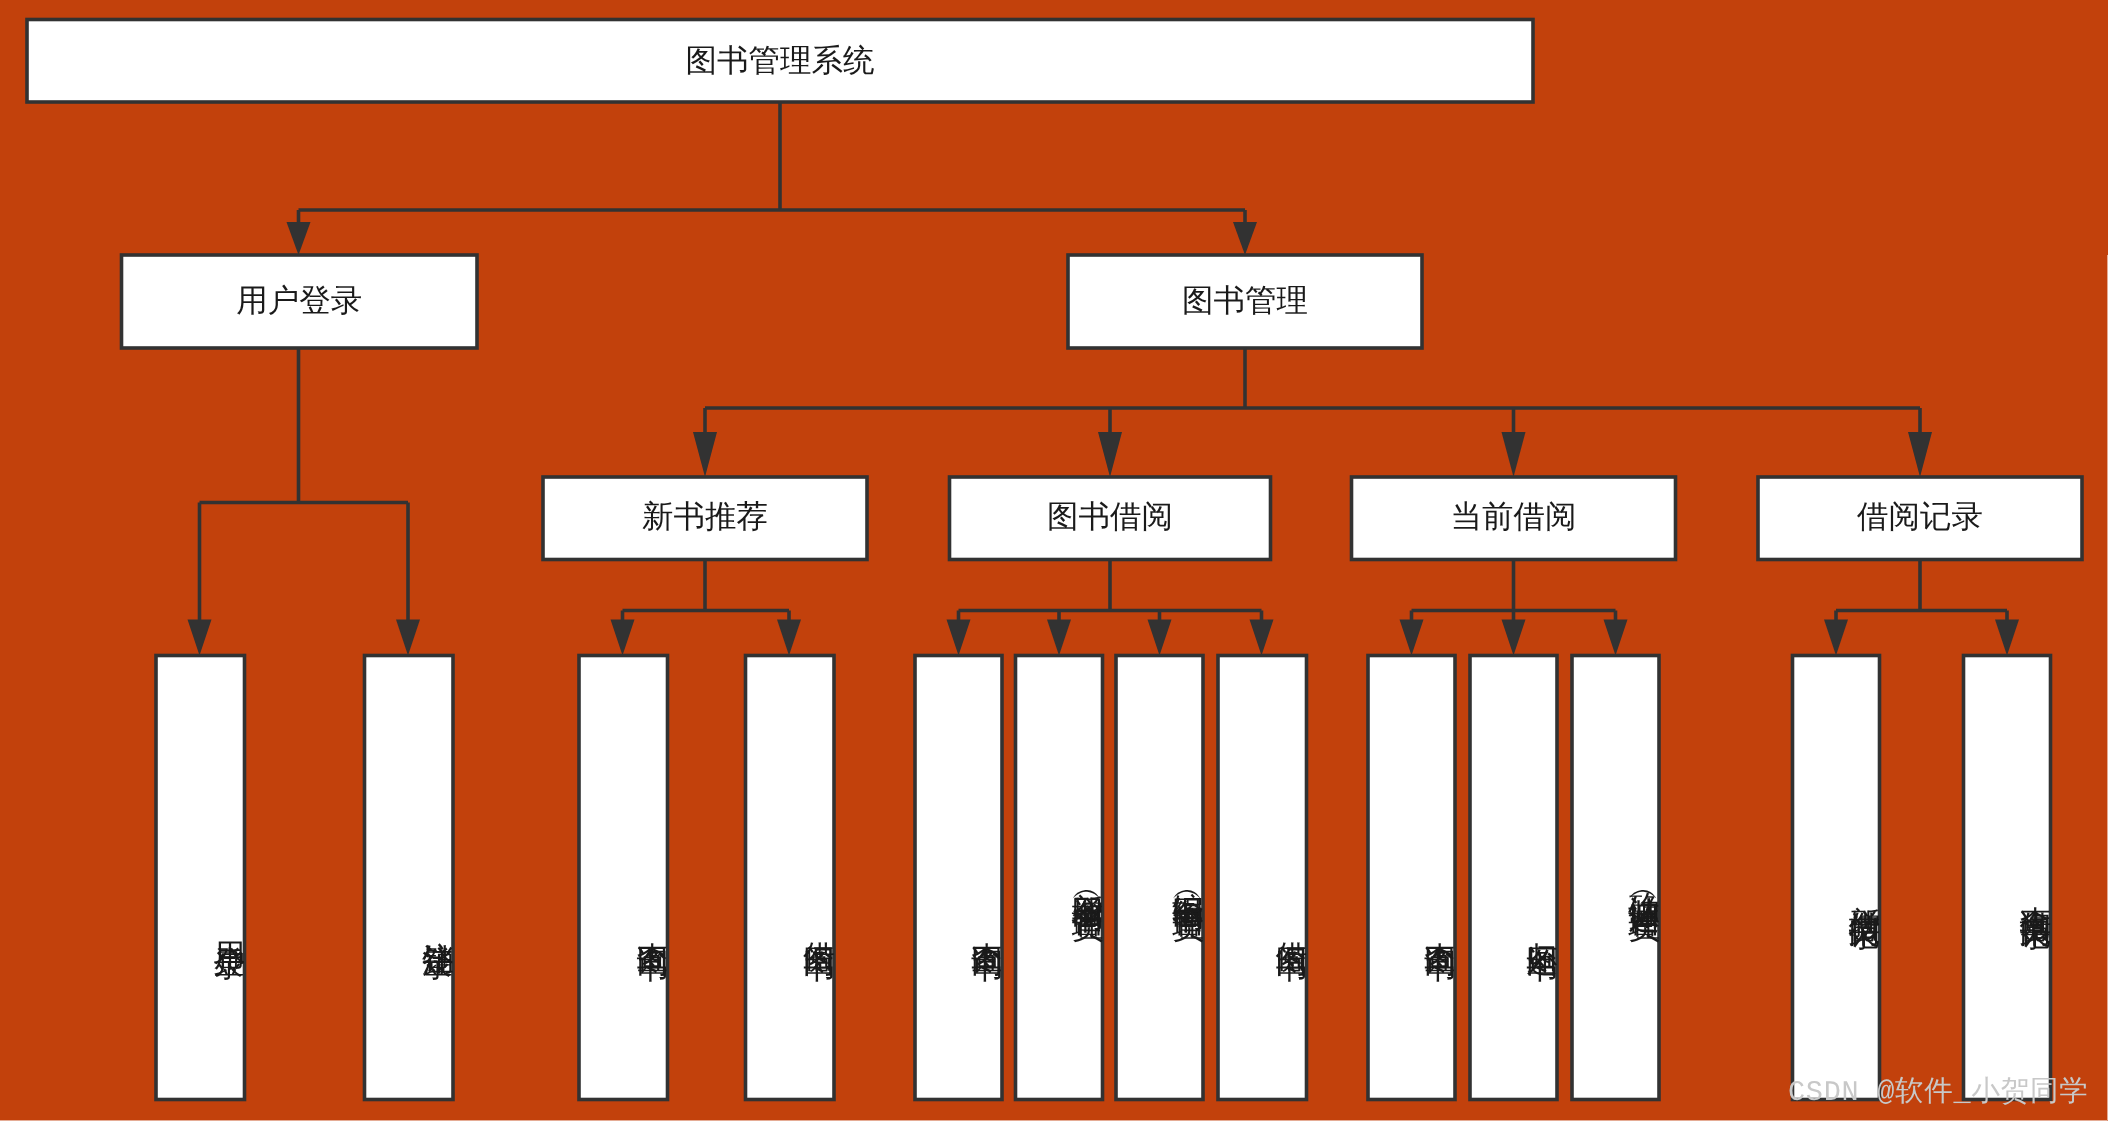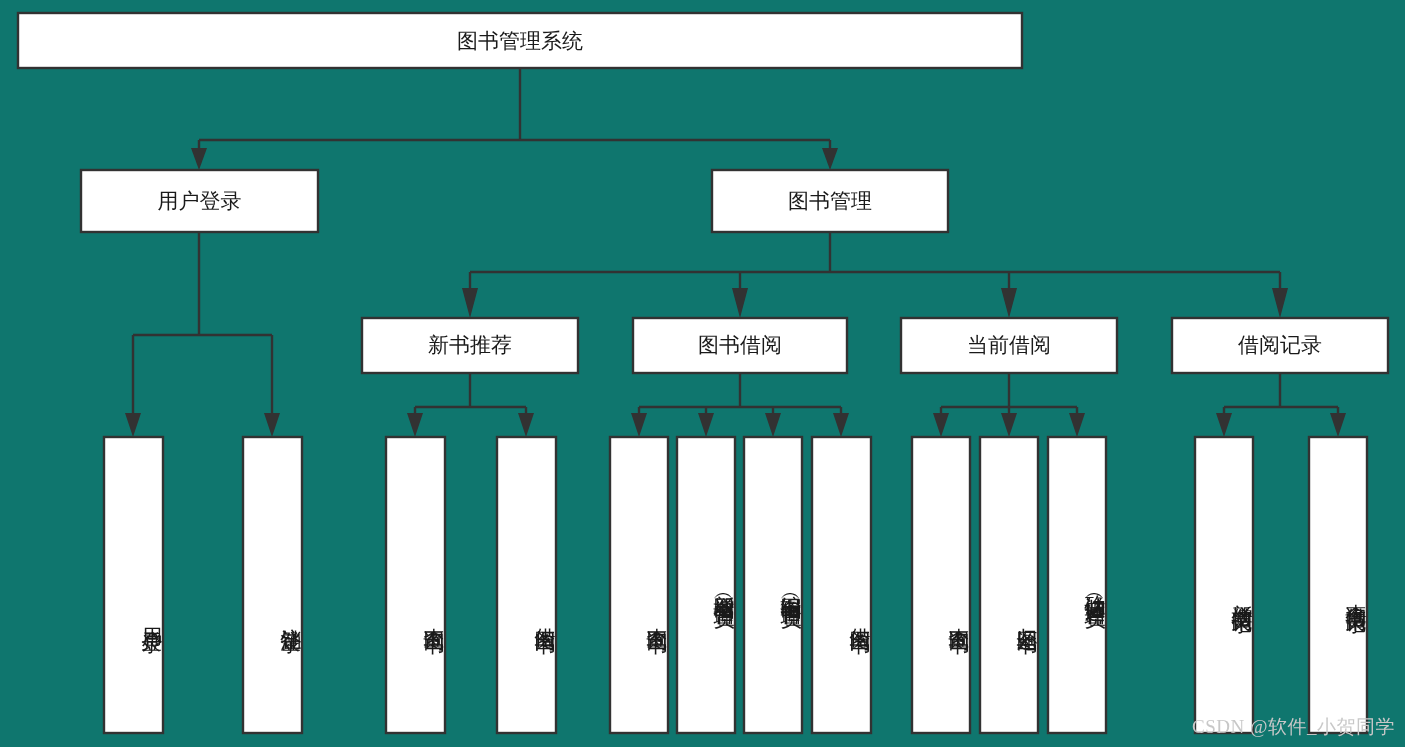--- a/index.html
+++ b/index.html
@@ -7,21 +7,21 @@
     padding: 0;
     background: #ffffff;
   }
   body {
     font-family: "Liberation Sans", "DejaVu Sans", sans-serif;
   }
   #diagram-root {
     position: relative;
     width: 1405px;
     height: 747px;
-    background: #0f766e;
+    background: #c2410c;
     overflow: hidden;
   }
   svg.diagram-canvas {
     position: absolute;
     left: 0;
     top: 0;
     width: 1405px;
     height: 747px;
   }
   .node-box {
@@ -56,21 +56,21 @@
     letter-spacing: 2px;
     line-height: 1;
     white-space: nowrap;
     display: flex;
     align-items: flex-start;
     justify-content: center;
     pointer-events: none;
   }
   .watermark {
     position: absolute;
-    font-family: Liberation Serif, serif;
+    font-family: Liberation Mono, monospace;
     font-size: 19px;
     color: #c8c8c8;
     white-space: nowrap;
     letter-spacing: 0.5px;
   }
 </style>
 </head>
 <body>
 
 <div id="diagram-root">

